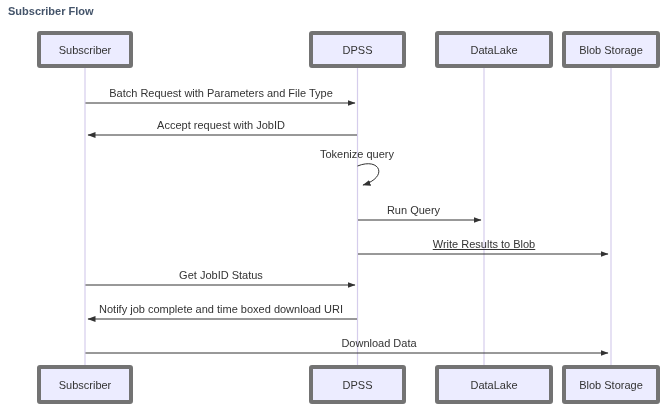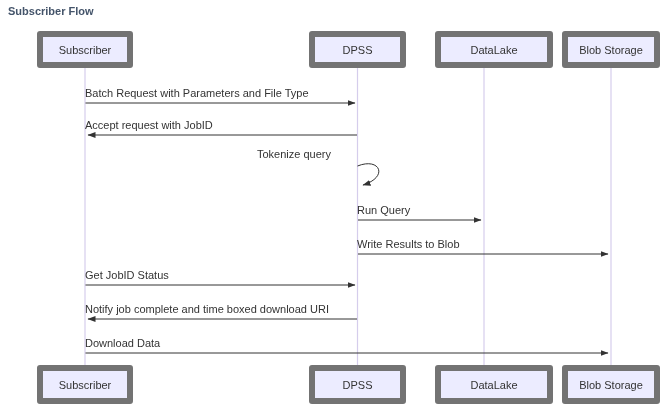--- a/index.html
+++ b/index.html
@@ -21,42 +21,42 @@
     white-space: nowrap;
   }
   .layer {
     position: absolute;
     left: 0; top: 0;
   }
   .actor-box {
     position: absolute;
     height: 37px;
     background: #ECECFF;
-    border: 6px solid #737373;
+    border: 4px solid #737373;
     border-radius: 3px;
     box-sizing: border-box;
     display: flex;
     align-items: center;
     justify-content: center;
     font-size: 11px;
     color: #333333;
     white-space: nowrap;
   }
   .a-subscriber { left: 37px;  width: 96px; }
   .a-dpss       { left: 309px; width: 97px; }
   .a-datalake   { left: 435px; width: 118px; }
   .a-blob       { left: 562px; width: 98px; }
   .row-top    { top: 31px; }
   .row-bottom { top: 365px; height: 39px; }
   .msg-label {
     position: absolute;
     font-size: 11px;
     line-height: 14px;
     color: #333333;
-    text-align: left;
+    text-align: center;
     white-space: nowrap;
   }
 </style>
 </head>
 <body>
 
 <div class="canvas">
 
   <div class="title">Subscriber Flow</div>
 
@@ -105,18 +105,18 @@
       <span>DataLake</span>
     </div>
   <div class="actor-box a-blob row-bottom">
       <span>Blob Storage</span>
     </div>
 
   <div class="msg-label" style="left:85px;  top:86px;  width:272px;">Batch Request with Parameters and File Type</div>
   <div class="msg-label" style="left:85px;  top:118px; width:272px;">Accept request with JobID</div>
   <div class="msg-label" style="left:257px; top:147px; width:200px;">Tokenize query</div>
   <div class="msg-label" style="left:357px; top:203px; width:113px;">Run Query</div>
-  <div class="msg-label" style="left:357px; top:237px; width:254px;">Write Results to Blob</div>
+  <div class="msg-label" style="left:357px; top:237px; width:254px;text-decoration:underline;">Write Results to Blob</div>
   <div class="msg-label" style="left:85px;  top:268px; width:272px;">Get JobID Status</div>
   <div class="msg-label" style="left:85px;  top:302px; width:272px;">Notify job complete and time boxed download URI</div>
-  <div class="msg-label" style="left:85px;  top:336px; width:526px;">Download Data</div>
+  <div class="msg-label" style="left:85px;  top:336px; width:588px;">Download Data</div>
 
 </div>
 
 </body></html>

